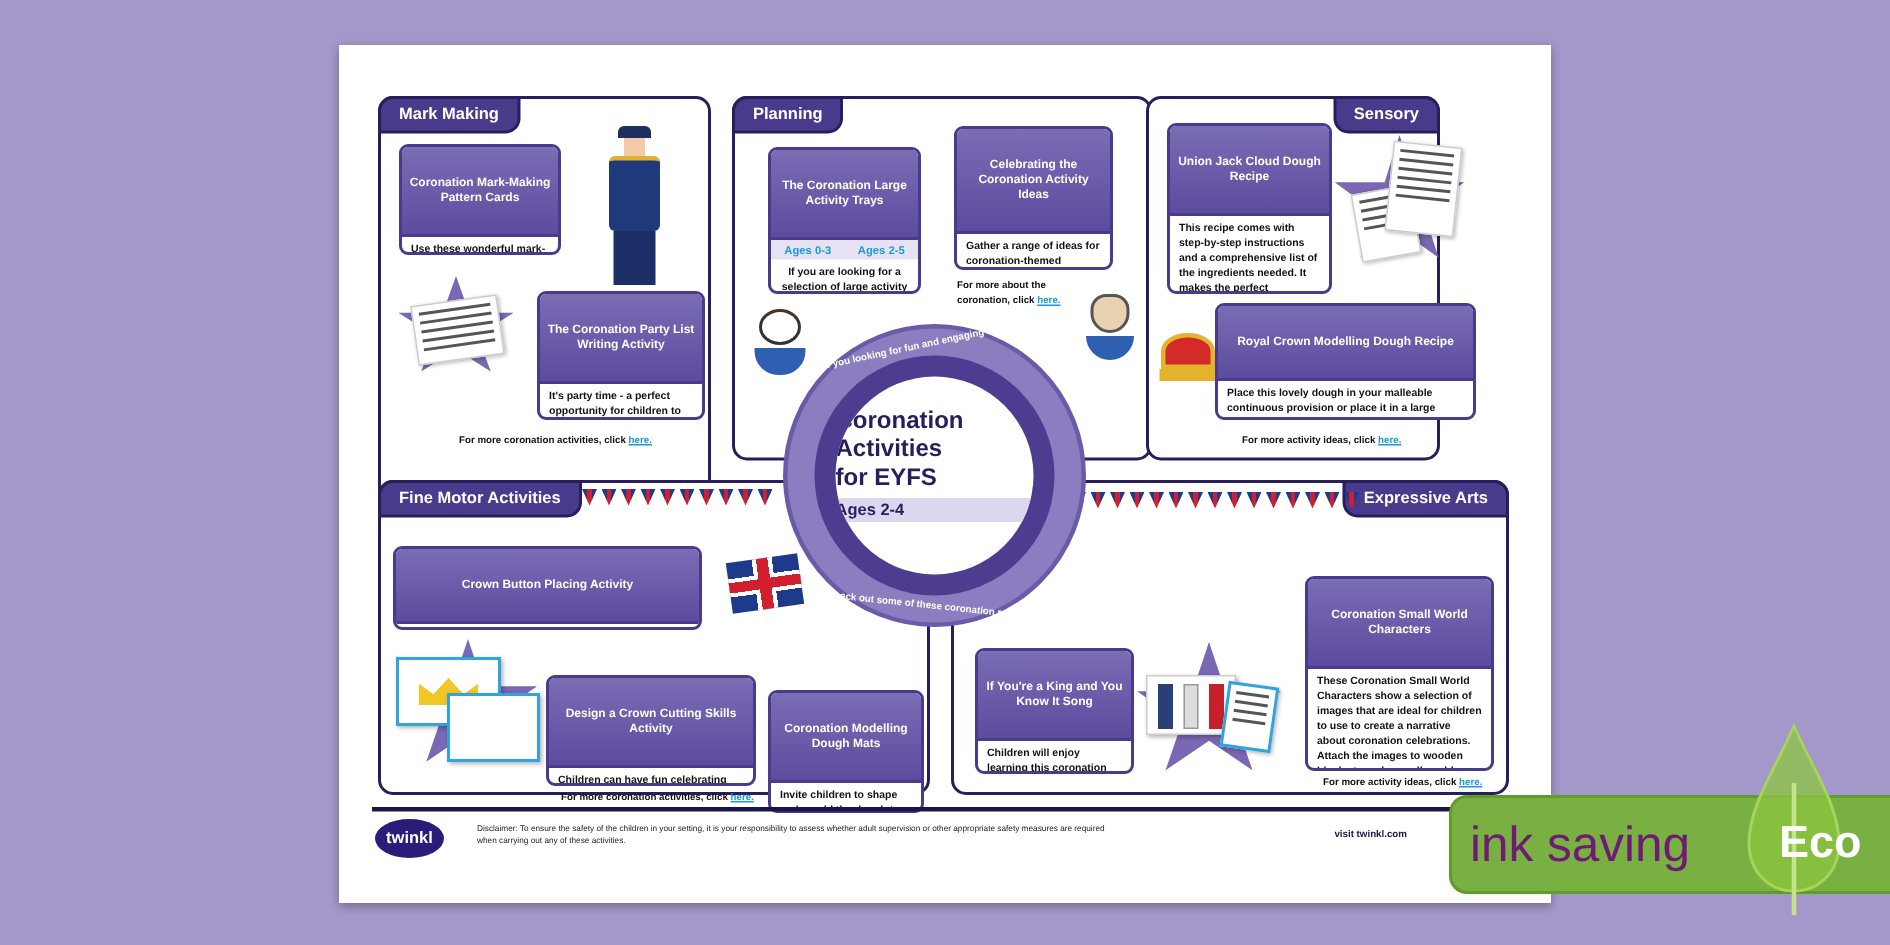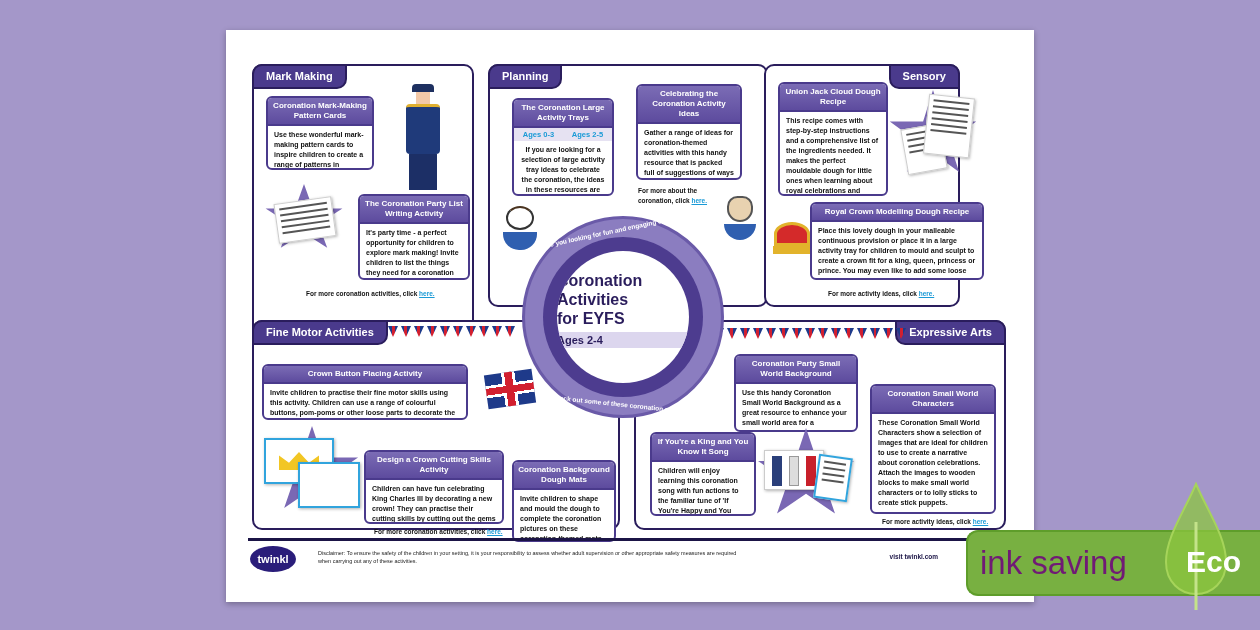--- a/index.html
+++ b/index.html
@@ -32,21 +32,21 @@
   .card {
     position: absolute;
     border: 2px solid #4a3a8c;
     border-radius: 6px;
     background: #fff;
     overflow: hidden;
   }
   .card-title {
     background: linear-gradient(#7b6cb5, #5d4b9e);
     color: #fff; font-weight: bold; font-size: 8px;
-    text-align: center; padding: 3px 4px; line-height: 10px;
+    text-align: center; padding: 19px 4px; line-height: 10px;
     border-bottom: 2px solid #4a3a8c;
   }
   .card-body {
     font-size: 7px; line-height: 10px; color: #111;
     padding: 4px 6px; font-weight: bold;
   }
   .more {
     position: absolute; font-size: 6.5px; font-weight: bold; color: #111;
   }
   .more a { color: #1a9ad6; text-decoration: underline; }
@@ -240,21 +240,21 @@
     <div class="star" style="left:10px;top:104px;width:96px;height:90px;"></div>
     <div class="sheet" style="left:10px;top:116px;width:70px;height:46px;border:2px solid #31a4dd;">
       <div style="width:40px;height:18px;background:#f2c624;margin:12px auto 0;clip-path:polygon(0 100%,0 20%,25% 60%,50% 0,75% 60%,100% 20%,100% 100%);"></div>
     </div>
     <div class="sheet" style="left:44px;top:140px;width:62px;height:46px;border:2px solid #31a4dd;"></div>
     <div class="card" style="left:110px;top:128px;width:140px;height:74px;">
       <div class="card-title">Design a Crown Cutting Skills Activity</div>
       <div class="card-body">Children can have fun celebrating King Charles III by decorating a new crown! They can practise their cutting skills by cutting out the gems and sticking them onto the crown.</div>
     </div>
     <div class="card" style="left:258px;top:138px;width:104px;height:82px;">
-      <div class="card-title">Coronation Background Dough Mats</div>
+      <div class="card-title">Coronation Modelling Dough Mats</div>
       <div class="card-body">Invite children to shape and mould the dough to complete the coronation pictures on these coronation-themed mats.</div>
     </div>
     <div class="more" style="left:120px;top:206px;">
       <span>For more coronation activities, click </span><a>here.</a>
     </div>
   </div>
 
   <div class="section" style="left:408px;top:290px;width:372px;height:210px;">
     <div class="tab right">Expressive Arts</div>
     <div class="bunting" style="left:52px;top:6px;">
@@ -268,24 +268,20 @@
         <div class="flag-tri"></div>
         <div class="flag-tri"></div>
         <div class="flag-tri"></div>
         <div class="flag-tri"></div>
         <div class="flag-tri"></div>
         <div class="flag-tri"></div>
         <div class="flag-tri"></div>
         <div class="flag-tri"></div>
         <div class="flag-tri"></div>
         <div class="flag-tri"></div>
-    </div>
-    <div class="card" style="left:98px;top:32px;width:124px;height:78px;">
-      <div class="card-title">Coronation Party Small World Background</div>
-      <div class="card-body">Use this handy Coronation Small World Background as a great resource to enhance your small world area for a coronation topic.</div>
     </div>
     <div class="card" style="left:14px;top:110px;width:106px;height:84px;">
       <div class="card-title">If You're a King and You Know It Song</div>
       <div class="card-body">Children will enjoy learning this coronation song with fun actions to the familiar tune of 'If You're Happy and You Know It'.</div>
     </div>
     <div class="card" style="left:234px;top:62px;width:126px;height:130px;">
       <div class="card-title">Coronation Small World Characters</div>
       <div class="card-body">These Coronation Small World Characters show a selection of images that are ideal for children to use to create a narrative about coronation celebrations. Attach the images to wooden blocks to make small world characters or to lolly sticks to create stick puppets.</div>
     </div>
     <div class="star" style="left:120px;top:106px;width:100px;height:94px;"></div>

